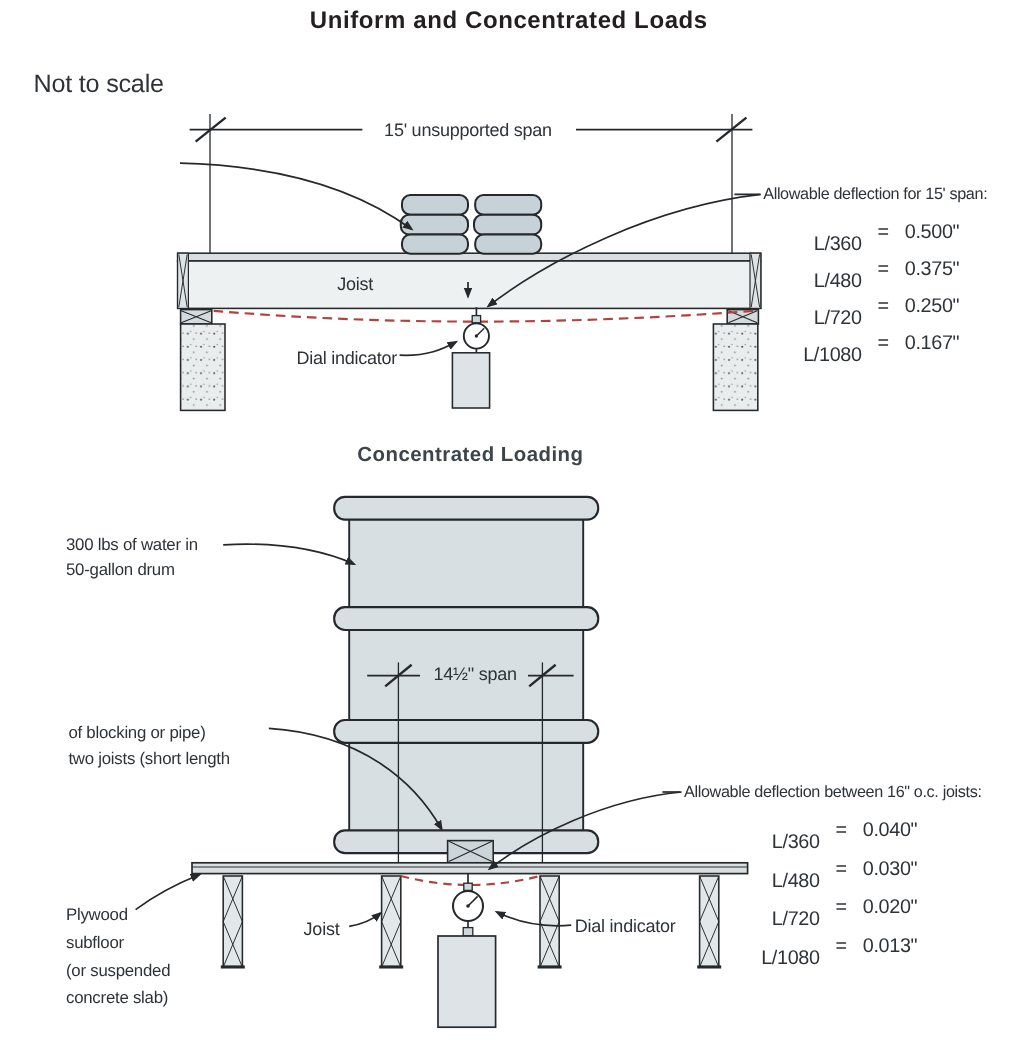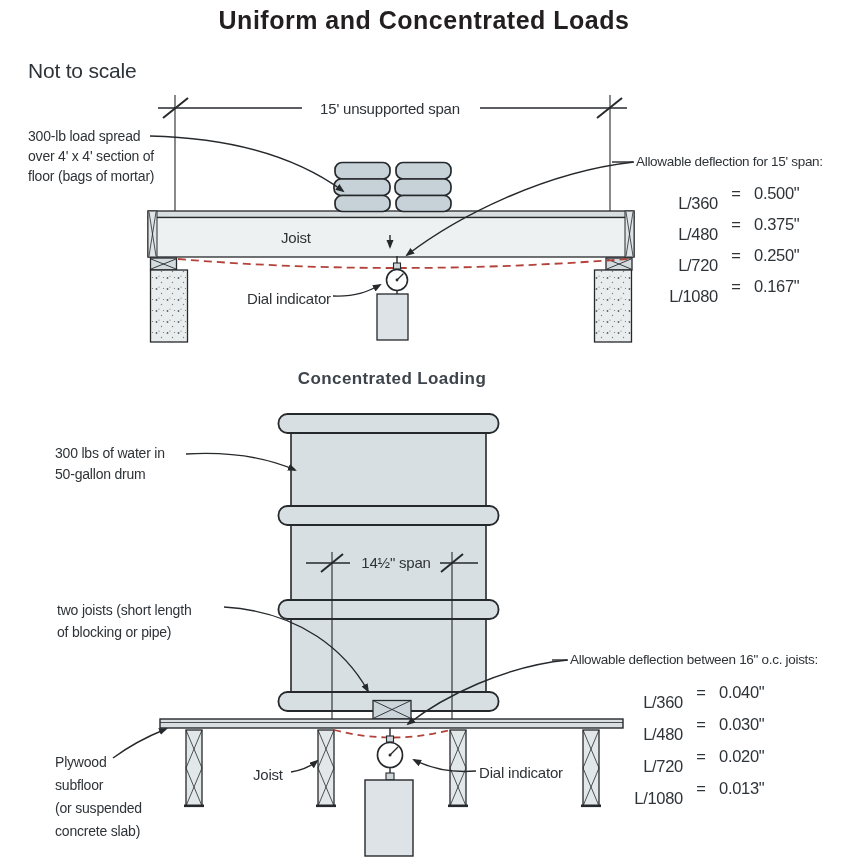--- a/index.html
+++ b/index.html
@@ -4,21 +4,21 @@
 <style>
   html,body{margin:0;padding:0;background:#fff;}
   .canvas{
     position:relative;width:848px;height:866px;background:#ffffff;overflow:hidden;
     font-family:"Liberation Sans", sans-serif;color:#2e3338;
   }
   svg{position:absolute;left:0;display:block;}
   .abs{position:absolute;}
   .page-title{
     left:0;top:6px;width:848px;text-align:center;
-    font-size:25px;font-weight:bold;letter-spacing:.5px;color:#231f20;
+    font-size:20px;font-weight:bold;letter-spacing:.5px;color:#231f20;
   }
   .subtitle{font-size:17px;font-weight:bold;letter-spacing:.4px;color:#3e444b;text-align:center;}
   .lbl{font-size:14px;letter-spacing:-0.2px;line-height:20px;color:#2e3338;white-space:nowrap;}
   .lbl.lh21{line-height:21px;} .lbl.lh22{line-height:22px;} .lbl.lh23{line-height:23px;}
   .dimtext{font-size:15px;letter-spacing:-0.2px;color:#2e3338;text-align:center;}
   .thead{font-size:13.5px;letter-spacing:-0.3px;color:#2e3338;white-space:nowrap;}
   .defl{
     position:absolute;display:grid;grid-template-columns:58px 36px 84px;
     font-size:16.5px;letter-spacing:-0.3px;color:#2e3338;align-items:center;
   }
@@ -201,25 +201,20 @@
       <path d="M113,368 C132,354 151,345 166,339" marker-end="url(#ah2)"></path>
       <path d="M291,382 C303,380 311,376 317,371" marker-end="url(#ah2)"></path>
     </g>
   </svg>
 
   <div class="abs page-title">Uniform and Concentrated Loads</div>
   <div class="abs lbl" style="left:28px;top:61px;font-size:21px">Not to scale</div>
 
   <div class="abs dimtext" style="left:300px;top:100px;width:180px">15' unsupported span</div>
 
-  <div class="abs lbl" style="left:28px;top:126px">
-    <div>300-lb load spread</div>
-    <div>over 4' x 4' section of</div>
-    <div>floor (bags of mortar)</div>
-  </div>
 
   <div class="abs lbl" style="left:281px;top:228px;font-size:15px">Joist</div>
   <div class="abs lbl" style="left:247px;top:289px;font-size:15px">Dial indicator</div>
 
   <div class="abs thead" style="left:636px;top:154px">Allowable deflection for 15' span:</div>
   <div class="defl u" style="left:660px;top:178px">
     <span class="r">L/360</span>
       <span class="e">=</span>
       <span class="v">0.500"</span>
     <span class="r">L/480</span>
@@ -236,22 +231,22 @@
   <div class="abs subtitle" style="left:0;top:369px;width:784px">Concentrated Loading</div>
 
   <div class="abs lbl lh21" style="left:55px;top:443px">
     <div>300 lbs of water in</div>
     <div>50-gallon drum</div>
   </div>
 
   <div class="abs dimtext" style="left:350px;top:554px;width:92px">14½" span</div>
 
   <div class="abs lbl lh22" style="left:57px;top:599px">
+    <div>of blocking or pipe)</div>
     <div>two joists (short length</div>
-    <div>of blocking or pipe)</div>
   </div>
 
   <div class="abs thead" style="left:570px;top:652px">Allowable deflection between 16" o.c. joists:</div>
   <div class="defl c" style="left:625px;top:676px">
     <span class="r">L/360</span>
       <span class="e">=</span>
       <span class="v">0.040"</span>
     <span class="r">L/480</span>
       <span class="e">=</span>
       <span class="v">0.030"</span>

